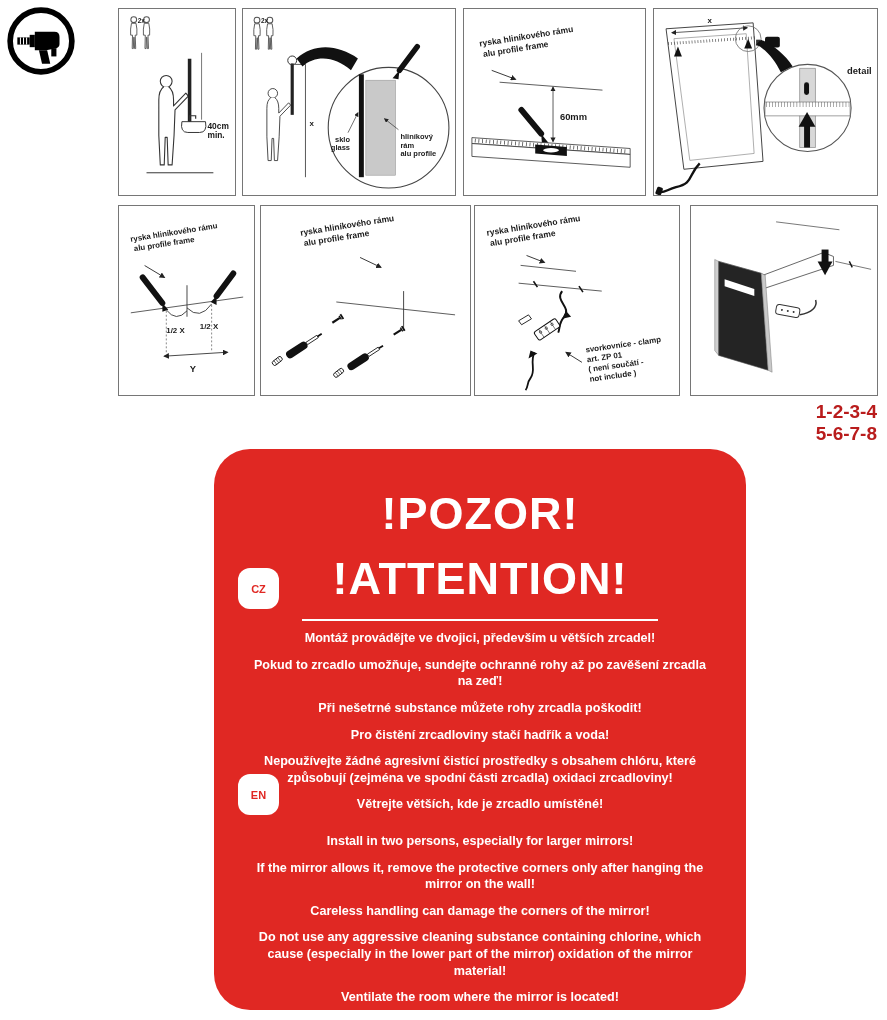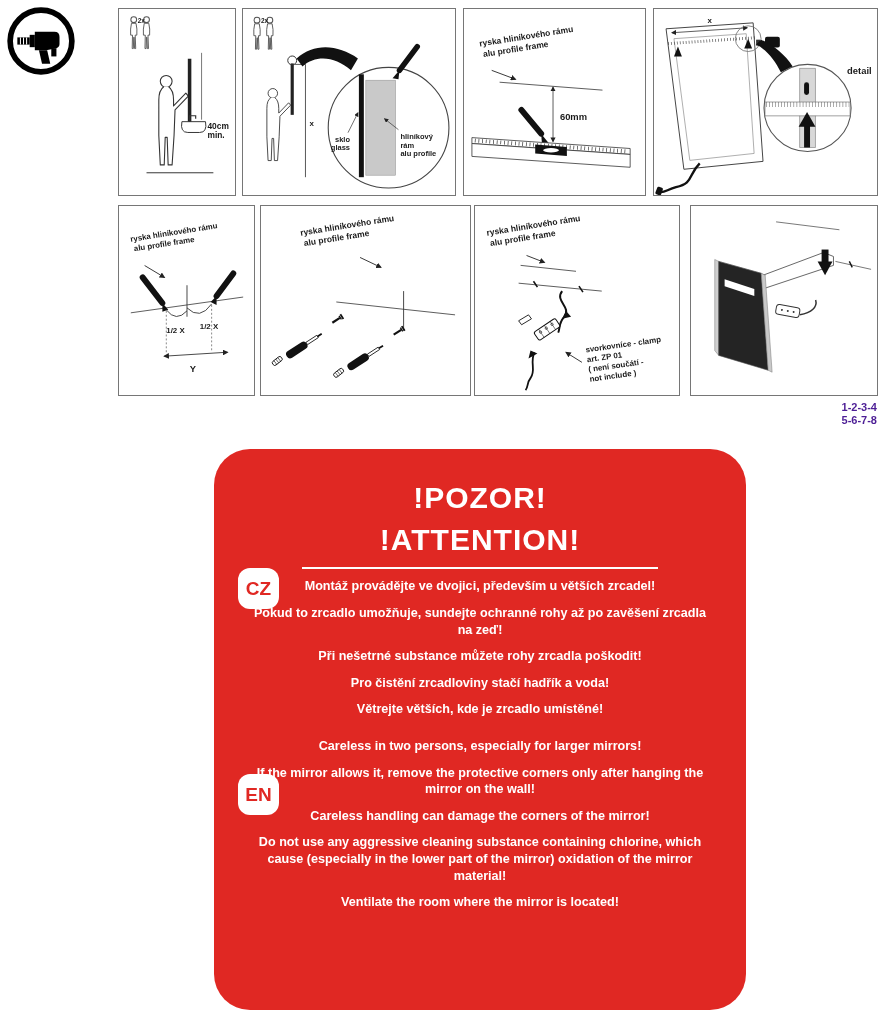--- a/index.html
+++ b/index.html
@@ -4,28 +4,28 @@
 <style>
   :root{ --red:#e02823; }
   html,body{margin:0;padding:0;background:#fff;}
   body{width:887px;height:1020px;position:relative;overflow:hidden;
        font-family:"Liberation Sans",sans-serif;color:#1a1a1a;}
   .panel{position:absolute;border:1px solid #767676;background:#fff;box-sizing:border-box;}
   .panel svg{display:block;width:100%;height:100%;}
   svg text{font-family:"Liberation Sans",sans-serif;font-weight:bold;fill:#1a1a1a;}
   .drill{position:absolute;left:5px;top:5px;width:72px;height:72px;}
   .steps{position:absolute;left:717px;top:401px;width:160px;text-align:right;
-         font-weight:bold;font-size:11px;line-height:1.18;color:#4c1d95;}
+         font-weight:bold;font-size:19px;line-height:1.18;color:#b91c1c;}
   .warn{position:absolute;left:214px;top:449px;width:532px;height:561px;
         background:var(--red);border-radius:36px;color:#fff;text-align:center;box-sizing:border-box;}
   .warn-titles{padding-top:24px;}
-  .warn-title{margin:9px;font-weight:800;font-size:30px;line-height:1.09;letter-spacing:1px;color:#fff;text-align:center;}
+  .warn-title{margin:16px;font-weight:800;font-size:45px;line-height:1.09;letter-spacing:1px;color:#fff;text-align:center;}
   .warn hr{border:none;border-top:2px solid #fff;width:356px;margin:11px auto 0;}
   .badge{position:absolute;left:24px;width:41px;height:41px;background:#fff;border-radius:12px;
-         color:var(--red);font-weight:800;font-size:19px;display:flex;align-items:center;justify-content:center;}
+         color:var(--red);font-weight:800;font-size:11px;display:flex;align-items:center;justify-content:center;}
   .cz-badge{top:119px;}
   .en-badge{top:325px;}
   .warn-text{padding:0 38px;}
   .warn-text p{font-weight:bold;font-size:12.6px;line-height:1.32;margin:0 0 10px;}
   .cz-text{margin-top:9px;}
   .en-text{margin-top:20px;}
 </style>
 </head>
 <body>
 
@@ -273,22 +273,23 @@
     <h1 class="warn-title">!ATTENTION!</h1>
   </div>
   <hr>
   <div class="badge cz-badge">CZ</div>
   <div class="badge en-badge">EN</div>
   <div class="warn-text cz-text">
       <p>Montáž provádějte ve dvojici, především u větších zrcadel!</p>
       <p>Pokud to zrcadlo umožňuje, sundejte ochranné rohy až po zavěšení zrcadla na zeď!</p>
       <p>Při nešetrné substance můžete rohy zrcadla poškodit!</p>
       <p>Pro čistění zrcadloviny stačí hadřík a voda!</p>
+      <p>Nepoužívejte žádné agresivní čistící prostředky s obsahem chlóru, které způsobují (zejména ve spodní části zrcadla) oxidaci zrcadloviny!</p>
       <p>Větrejte větších, kde je zrcadlo umístěné!</p>
     </div>
   <div class="warn-text en-text">
-      <p>Careless in two persons, especially for larger mirrors!</p>
+      <p>Install in two persons, especially for larger mirrors!</p>
       <p>If the mirror allows it, remove the protective corners only after hanging the mirror on the wall!</p>
       <p>Careless handling can damage the corners of the mirror!</p>
       <p>Do not use any aggressive cleaning substance containing chlorine, which cause (especially in the lower part of the mirror) oxidation of the mirror material!</p>
       <p>Ventilate the room where the mirror is located!</p>
     </div>
 </div>
 
 </body></html>

